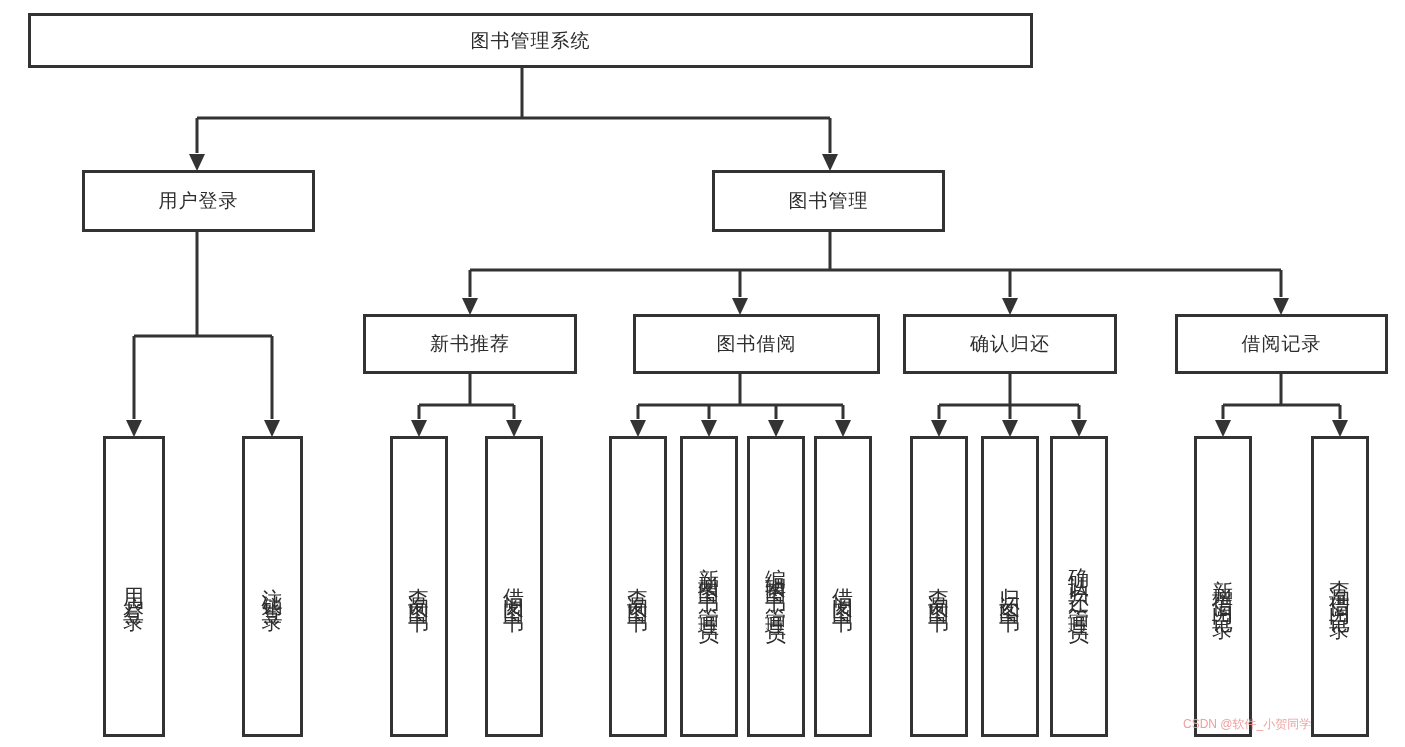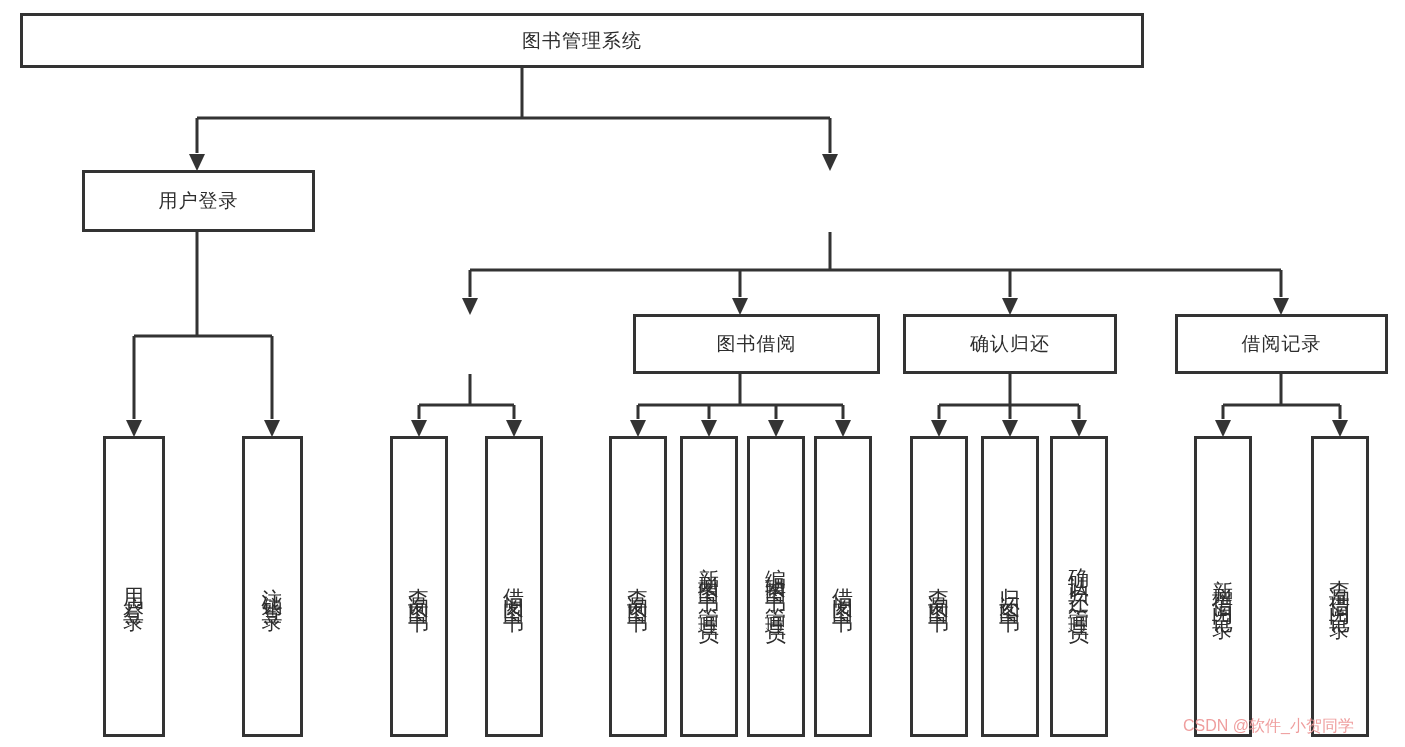--- a/index.html
+++ b/index.html
@@ -34,21 +34,21 @@
   .vlabel{
     writing-mode:vertical-rl;
     text-orientation:mixed;
     font-size:21px;
     line-height:1;
     letter-spacing:8px;
   }
   .watermark{
     position:absolute;
     left:1183px;top:716px;
-    font-size:16px;
+    font-size:12px;
     color:var(--watermark);
     white-space:nowrap;
     pointer-events:none;
   }
 </style>
 </head>
 <body>
 
 <div class="stage">
 
@@ -81,24 +81,26 @@
     <path d="M1010,374 V405 M939,405 H1079 M939,405 V419 M1010,405 V419 M1079,405 V419"></path>
     <polygon points="931,420 947,420 939,437"></polygon>
     <polygon points="1002,420 1018,420 1010,437"></polygon>
     <polygon points="1071,420 1087,420 1079,437"></polygon>
 
     <path d="M1281,374 V405 M1223,405 H1340 M1223,405 V419 M1340,405 V419"></path>
     <polygon points="1215,420 1231,420 1223,437"></polygon>
     <polygon points="1332,420 1348,420 1340,437"></polygon>
   </svg>
 
-  <div class="box hlabel" style="left:20px;top:13px;width:1124px;height:55px">图书管理系统</div>
+  <div class="box hlabel" style="left:28px;top:13px;width:1005px;height:55px">图书管理系统</div>
 
   <div class="box hlabel" style="left:82px;top:170px;width:233px;height:62px">用户登录</div>
+  <div class="box hlabel" style="left:712px;top:170px;width:233px;height:62px">图书管理</div>
 
+  <div class="box hlabel" style="left:363px;top:314px;width:214px;height:60px">新书推荐</div>
   <div class="box hlabel" style="left:633px;top:314px;width:247px;height:60px">图书借阅</div>
   <div class="box hlabel" style="left:903px;top:314px;width:214px;height:60px">确认归还</div>
   <div class="box hlabel" style="left:1175px;top:314px;width:213px;height:60px">借阅记录</div>
 
   <div class="box vbox" style="left:103px;top:436px;width:62px;height:301px">
     <span class="vlabel">用户登录</span>
   </div>
   <div class="box vbox" style="left:242px;top:436px;width:61px;height:301px">
     <span class="vlabel">注销登录</span>
   </div>

